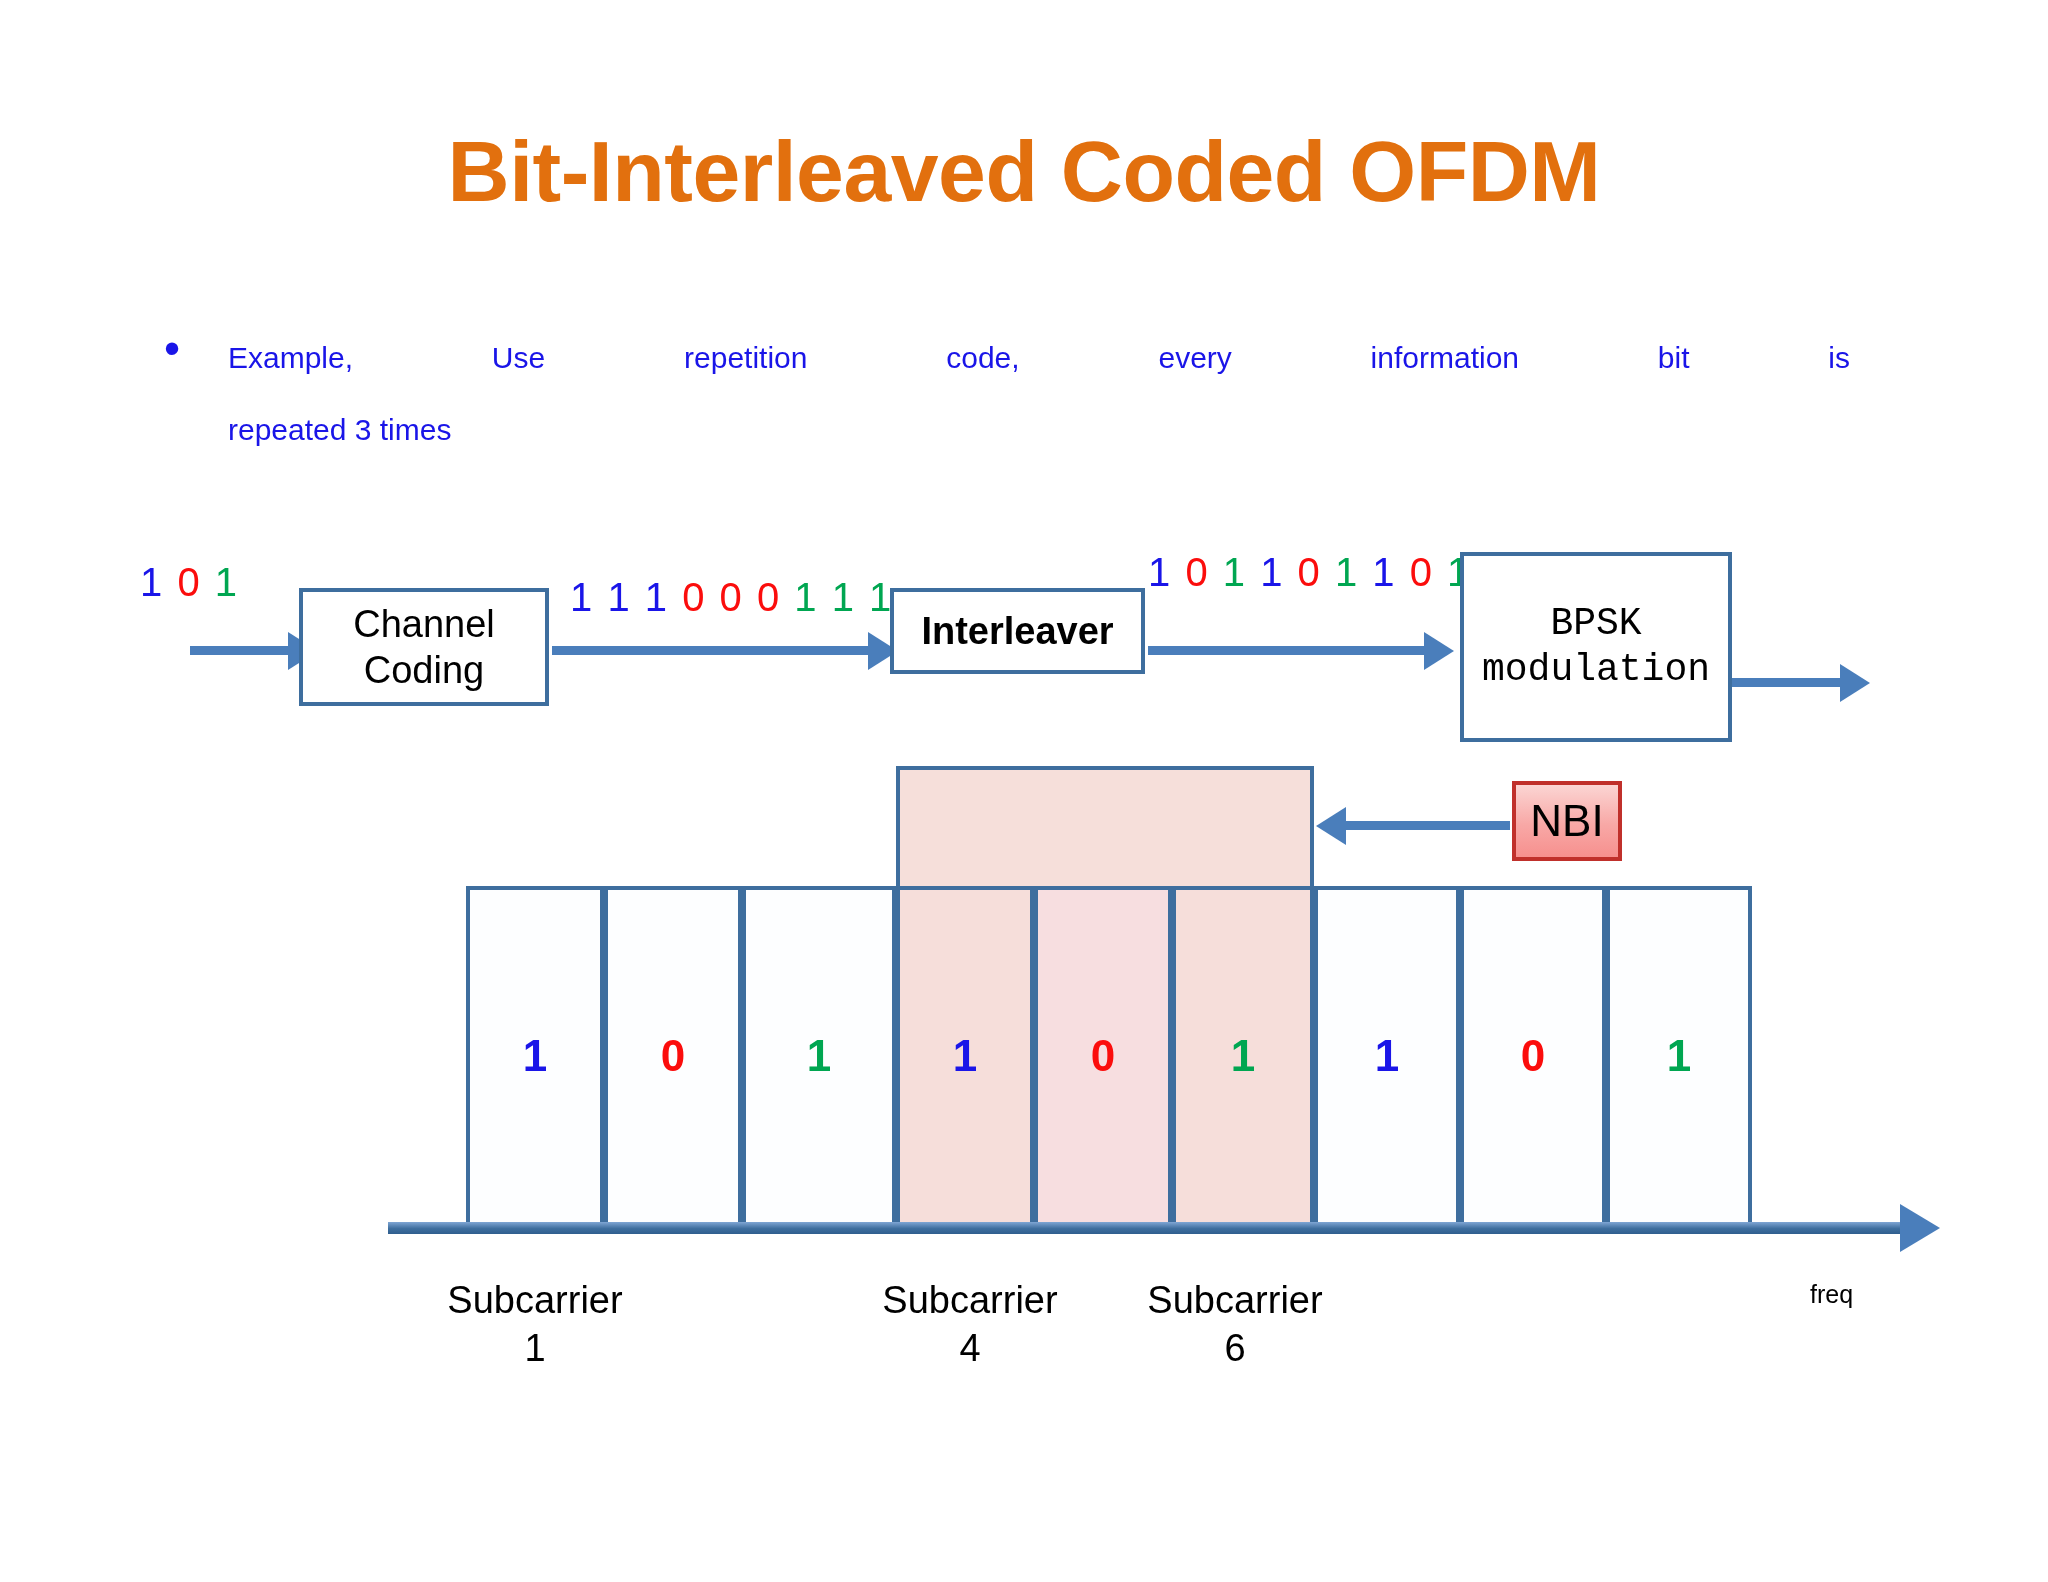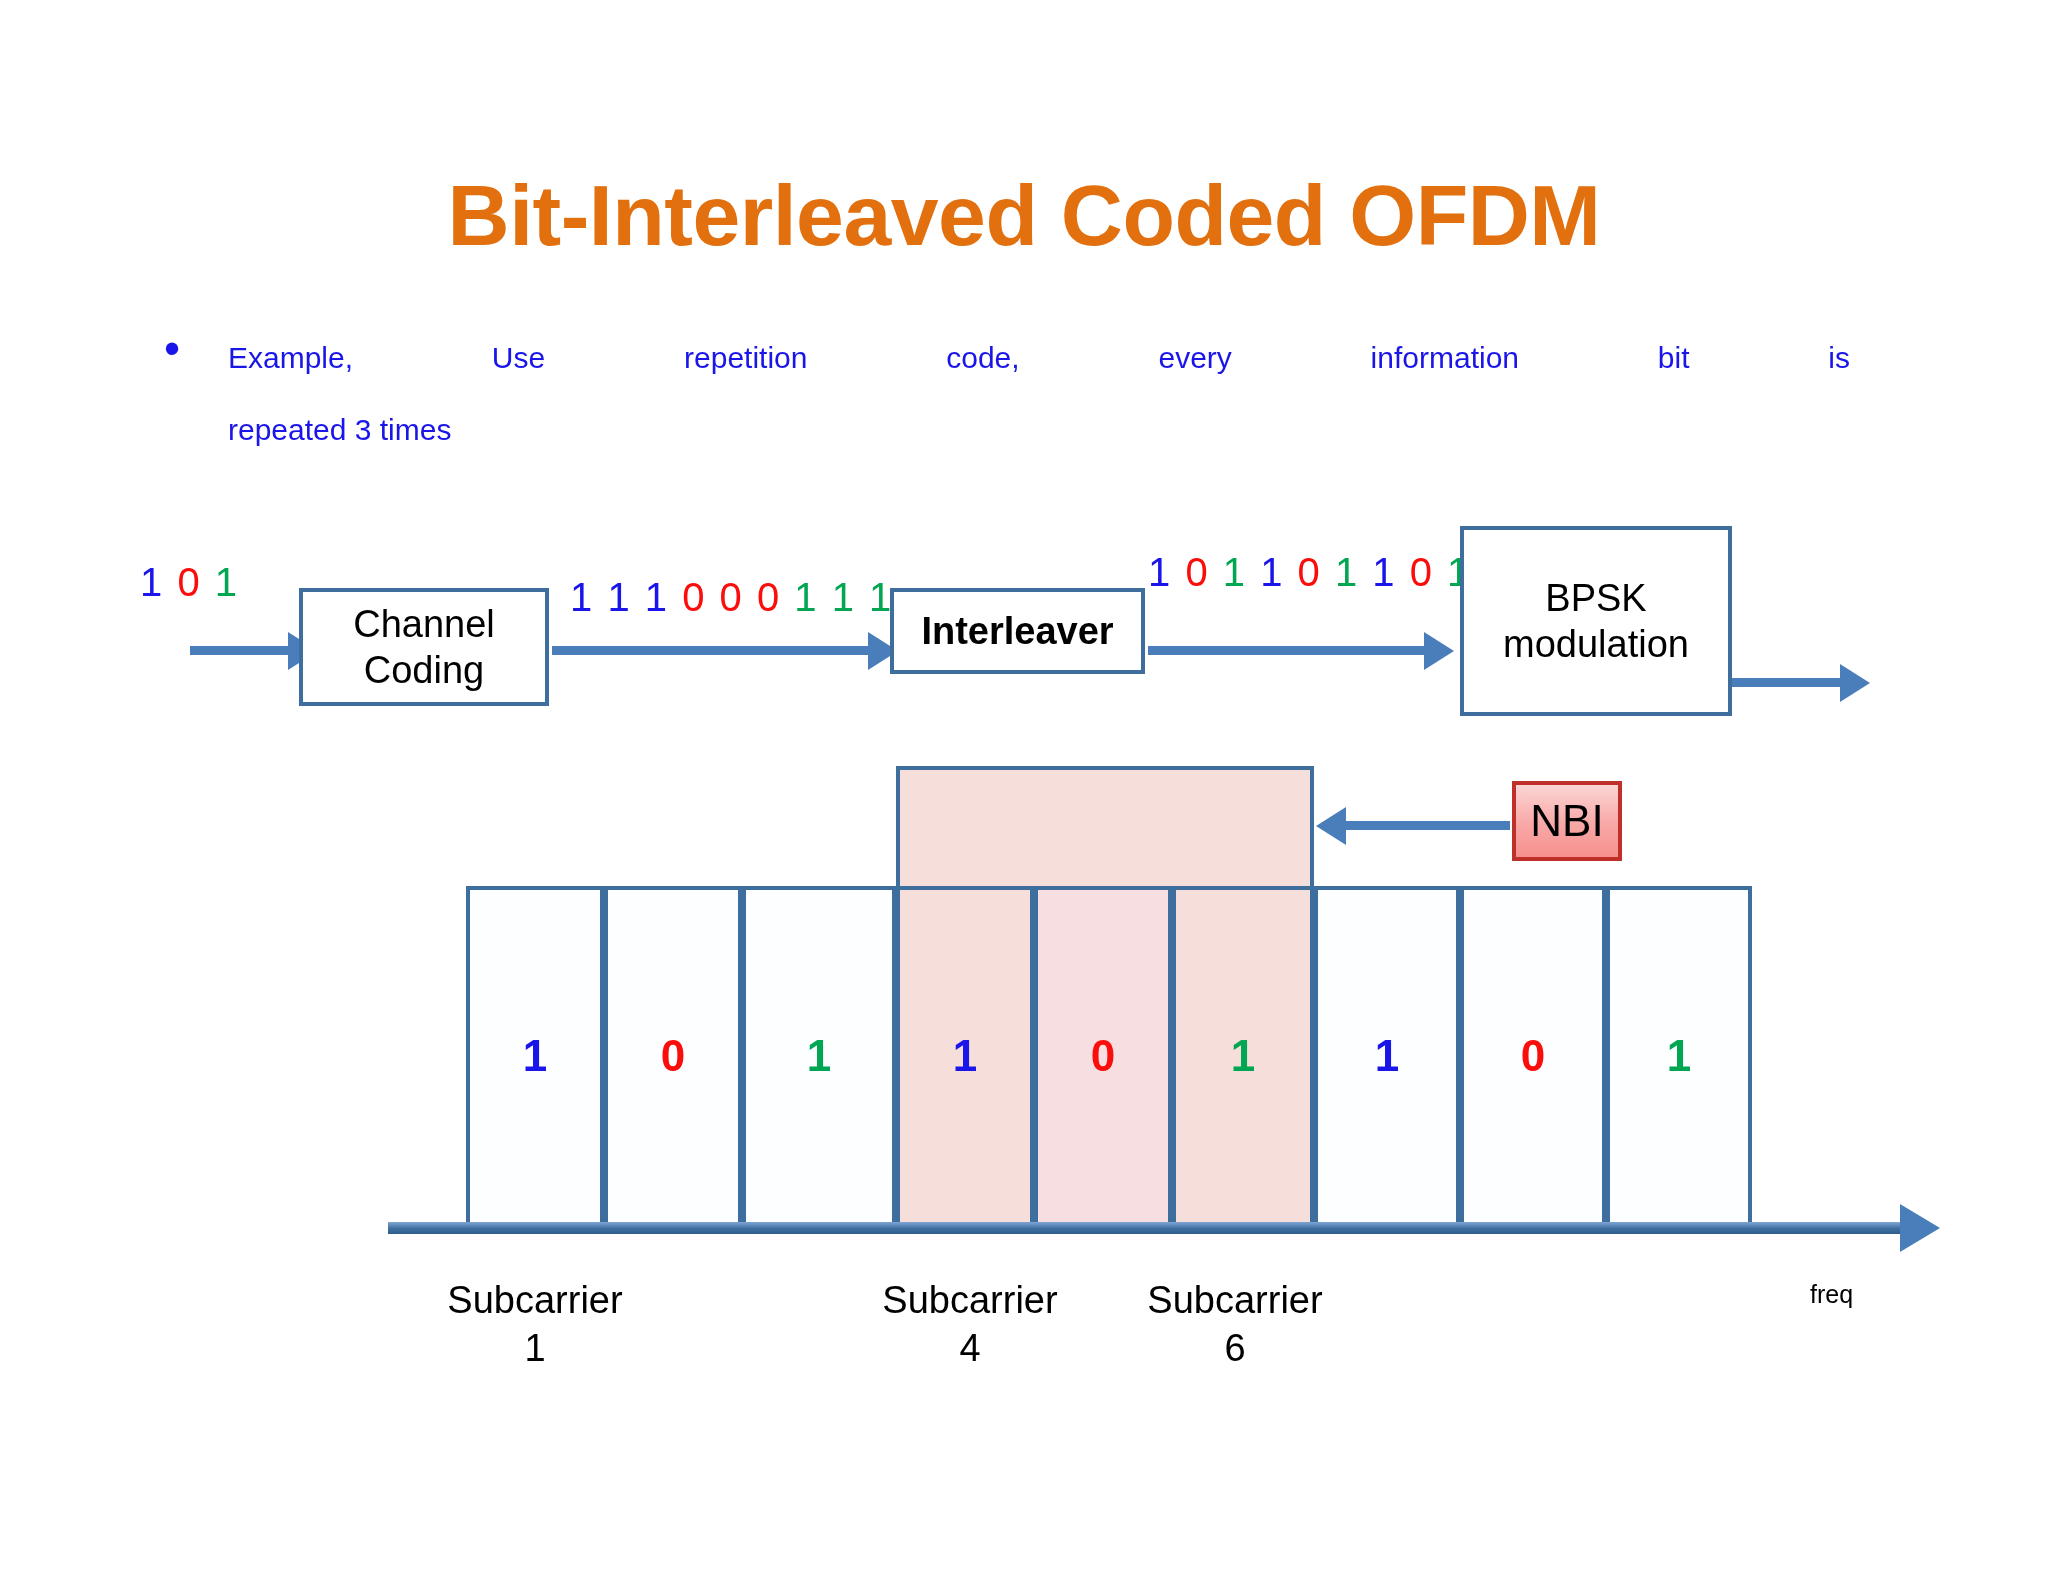--- a/index.html
+++ b/index.html
@@ -6,21 +6,20 @@
   html,body{margin:0;padding:0;background:#ffffff;}
   body{width:2048px;height:1582px;position:relative;overflow:hidden;
        font-family:"Liberation Sans", sans-serif;}
 
   
   #slide-title{
     position:absolute; left:0; top:128px; width:2048px;
     text-align:center; font-size:86px; font-weight:bold;
     color:#E2700E; letter-spacing:-0.5px; line-height:1;
     white-space:nowrap;
-    margin-top:44px;
   }
 
   
   #bullet-row{
     position:absolute; left:150px; top:322px; width:1700px;
     display:flex; align-items:flex-start;
   }
   #bullet-dot{
     color:#1A15E8; font-size:46px; line-height:52px; width:64px;
     flex:0 0 64px; text-align:left; padding-left:14px;
@@ -135,21 +134,21 @@
   <span class="r">0</span>
   <span class="g">1</span>
   <span class="b">1</span>
   <span class="r">0</span>
   <span class="g">1</span>
 </div>
 
 <div class="arrow-line" style="left:1148px; top:646px; width:280px;"></div>
 <div class="arrow-head-r" style="left:1424px; top:632px;"></div>
 
-<div class="blk" id="blk-bpsk" style="left:1460px; top:526px; width:272px; height:190px;">
+<div class="blk" id="blk-bpsk" style="left:1460px; top:552px; width:272px; height:190px;font-family:Liberation Mono, monospace;">
   <div>
     <div>BPSK</div>
     <div>modulation</div>
   </div>
 </div>
 
 <div class="arrow-line" style="left:1732px; top:678px; width:110px;"></div>
 <div class="arrow-head-r" style="left:1840px; top:664px;"></div>
 
 <div id="nbi-band" style="left:896px; top:766px; width:418px; height:130px;"></div>

